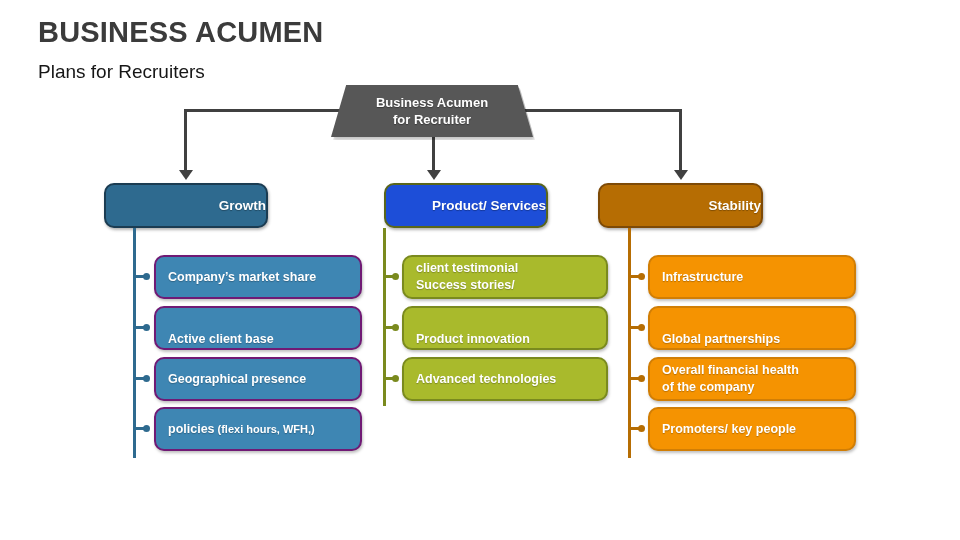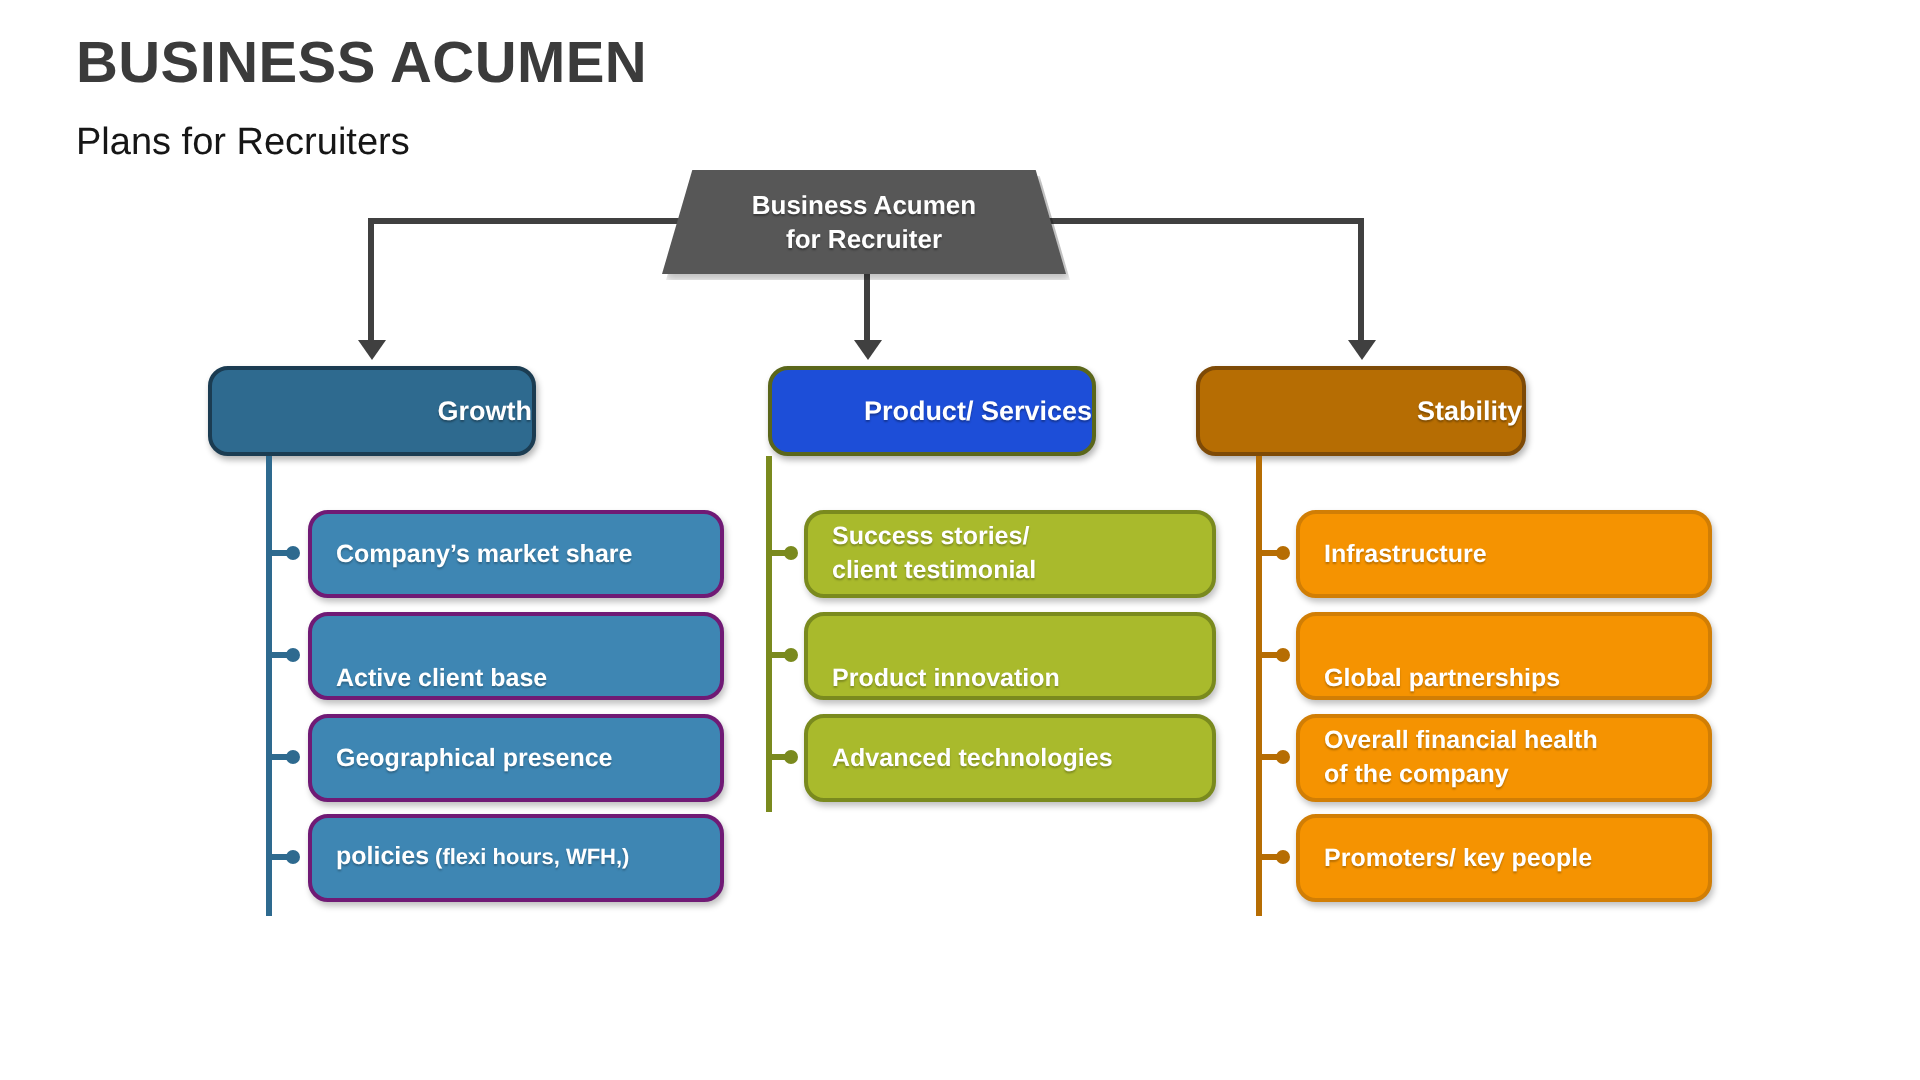--- a/index.html
+++ b/index.html
@@ -175,22 +175,22 @@
   </div>
 
   <div class="header-box header-products">
     <span>Product/ Services</span>
   </div>
   <div class="stem c-green" style="left:383px; height:178px;"></div>
 
   <div class="branch c-green" style="left:385px; top:275px; width:10px;"></div>
   <div class="dot c-green" style="left:392px; top:273px;"></div>
   <div class="child-box child-green row1">
+    <div class="line"><span>client testimonial</span><span class="note"></span></div>
     <div class="line">Success stories/</div>
-    <div class="line"><span>client testimonial</span><span class="note"></span></div>
   </div>
 
   <div class="branch c-green" style="left:385px; top:326px; width:10px;"></div>
   <div class="dot c-green" style="left:392px; top:324px;"></div>
   <div class="child-box child-green row2">
     <div class="line">Product innovation</div>
     <div class="line"><span></span><span class="note"></span></div>
   </div>
 
   <div class="branch c-green" style="left:385px; top:377px; width:10px;"></div>

